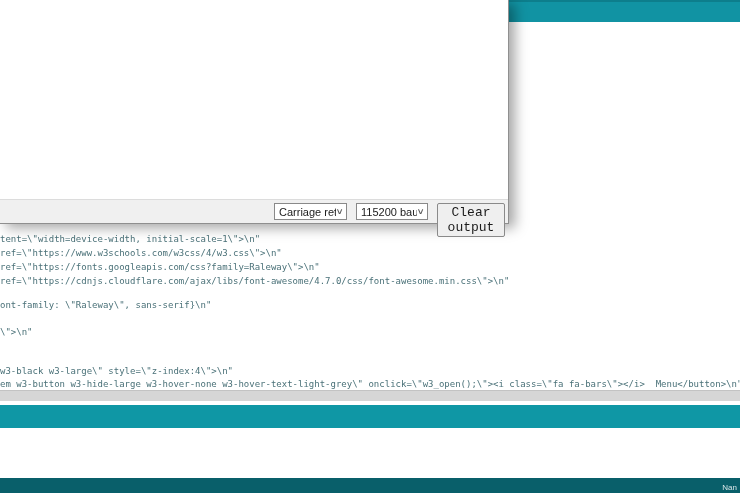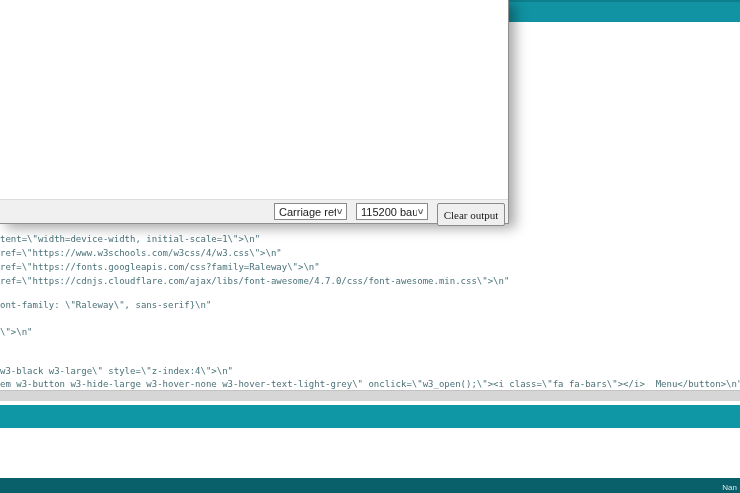--- a/index.html
+++ b/index.html
@@ -88,24 +88,24 @@
     font-size: 11px; color: #1a1a1a;
     display: flex; align-items: center;
     padding-left: 4px; cursor: default;
   }
   .combo-label { flex: 1; white-space: nowrap; overflow: hidden; }
   .chev {
     font-size: 8px; color: #5a5a5a; padding: 0 3px 0 1px;
     transform: scaleX(1.4);
   }
   .clear-btn {
-    position: absolute; top: 3px; height: 23px;
+    position: absolute; top: 3px; height: 34px;
     background: #efefef; border: 1px solid #8a8a8a;
-    font-family: Liberation Serif, serif;
-    font-size: 11px; color: #1a1a1a; border-radius: 2px;
+    font-family: Liberation Mono, monospace;
+    font-size: 13px; color: #1a1a1a; border-radius: 2px;
   }
 </style>
 </head>
 <body>
 
 <div class="screen">
 
   <div class="ide">
 
     <div class="ide-toolbar"></div>

